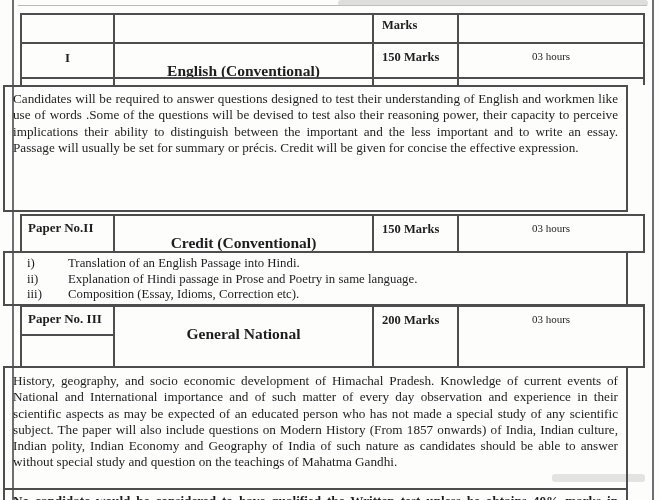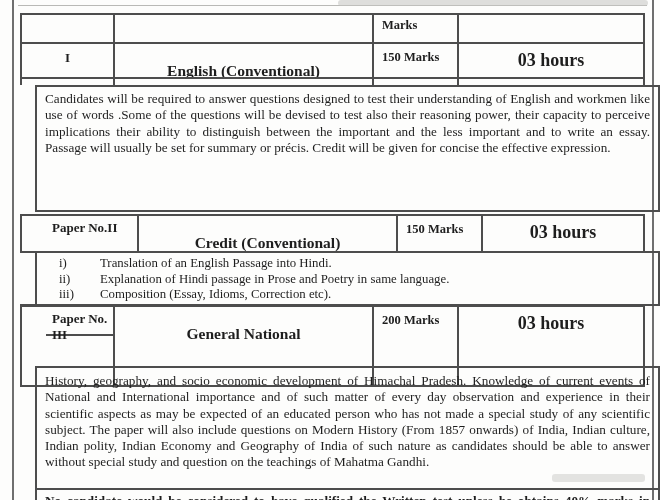--- a/index.html
+++ b/index.html
@@ -27,29 +27,29 @@
     border:2px solid #4d4d4d;background:transparent;
   }
   .c{box-sizing:border-box;overflow:hidden;}
   .c1{width:93px;border-right:2px solid #4d4d4d;}
   .c2{width:259px;border-right:2px solid #4d4d4d;}
   .c3{width:85px;border-right:2px solid #4d4d4d;}
   .c4{flex:1;}
   .bold{font-weight:bold;}
   .center{text-align:center;}
   .subject{font-size:15.5px;font-weight:bold;text-align:center;padding-top:18px;}
-  .paperno{font-size:13px;font-weight:bold;padding:4px 0 0 6px;margin-left:24px;}
+  .paperno{font-size:13px;font-weight:bold;padding:4px 0 0 6px;}
   .marks{font-size:12.5px;font-weight:bold;padding:6px 0 0 8px;}
-  .hours{font-size:18px;font-weight:bold;text-align:center;padding-top:6px;}
+  .hours{font-size:11px;font-weight:normal;text-align:center;padding-top:6px;}
 
   .stub{position:absolute;left:20px;top:79px;width:625px;height:6px;}
   .stub i{position:absolute;top:0;width:2px;height:6px;background:#4d4d4d;}
 
   .box{
-    position:absolute;left:35px;width:625px;box-sizing:border-box;
+    position:absolute;left:3px;width:625px;box-sizing:border-box;
     border:2px solid #4d4d4d;
   }
   .para{
     font-size:13.2px;line-height:16.3px;text-align:justify;
     padding:4px 8px 0 8px;
   }
   .list{padding-top:3px;font-size:12.8px;line-height:15.6px;}
   .li{display:flex;}
   .li .num{width:46px;padding-left:22px;box-sizing:border-box;flex:0 0 auto;}
   .li .txt{flex:1;margin-left:17px;}
@@ -112,21 +112,21 @@
     <div class="li">
       <span class="num">ii)</span>
       <span class="txt">Explanation of Hindi passage in Prose and Poetry in same language.</span>
     </div>
     <div class="li">
       <span class="num">iii)</span>
       <span class="txt">Composition (Essay, Idioms, Correction etc).</span>
     </div>
   </div>
 
-  <div class="trow" style="top:304px;height:83px;border-top-width:3px;">
+  <div class="trow" style="top:304px;height:64px;border-top-width:3px;">
     <div class="c c1">
       <div class="p3col1 paperno">Paper No. III</div>
     </div>
     <div class="c c2 subject">General National</div>
     <div class="c c3 marks">200 Marks</div>
     <div class="c c4 hours">03 hours</div>
   </div>
 
   <div class="box" style="top:366px;height:148px;">
     <div class="para" style="padding-top:5px;">History, geography, and socio economic development of Himachal Pradesh. Knowledge of current events of National and International importance and of such matter of every day observation and experience in their scientific aspects as may be expected of an educated person who has not made a special study of any scientific subject. The paper will also include questions on Modern History (From 1857 onwards) of India, Indian culture, Indian polity, Indian Economy and Geography of India of such nature as candidates should be able to answer without special study and question on the teachings of Mahatma Gandhi.</div>

